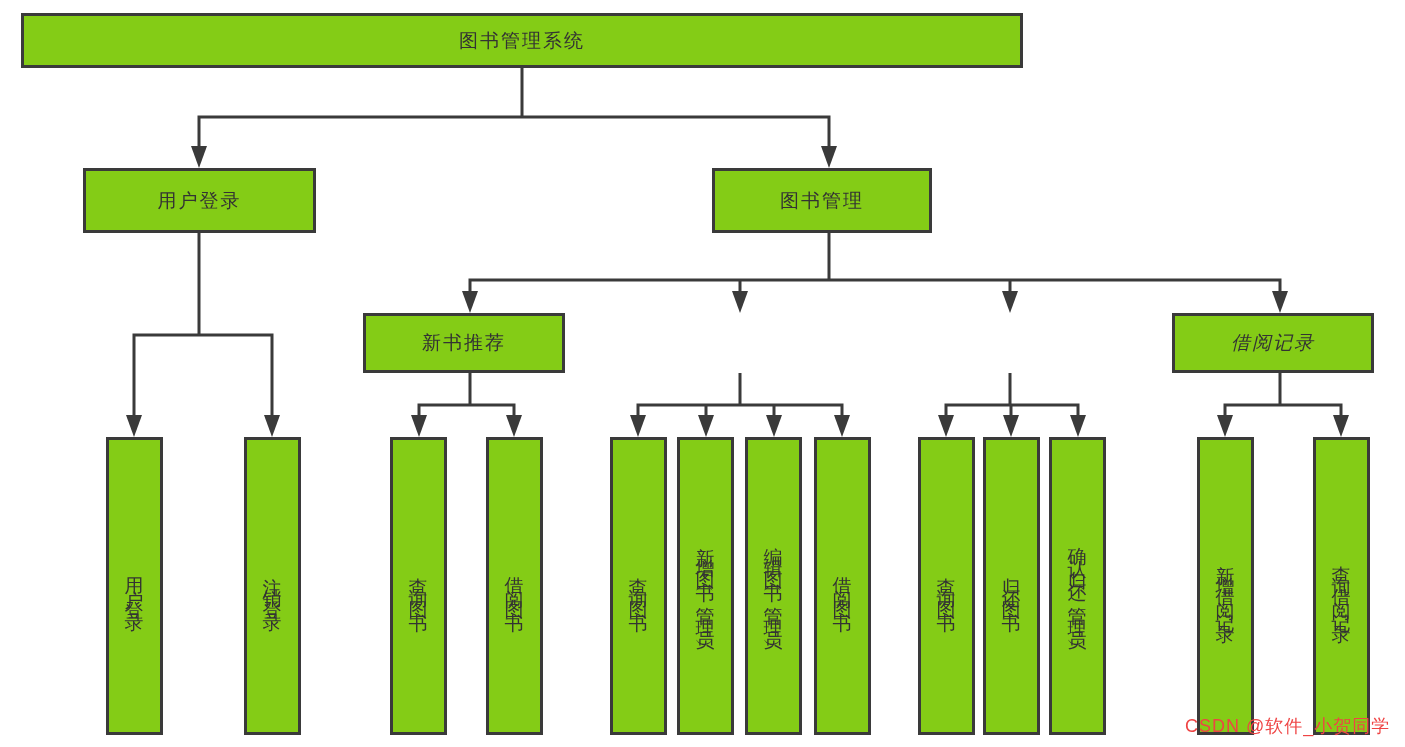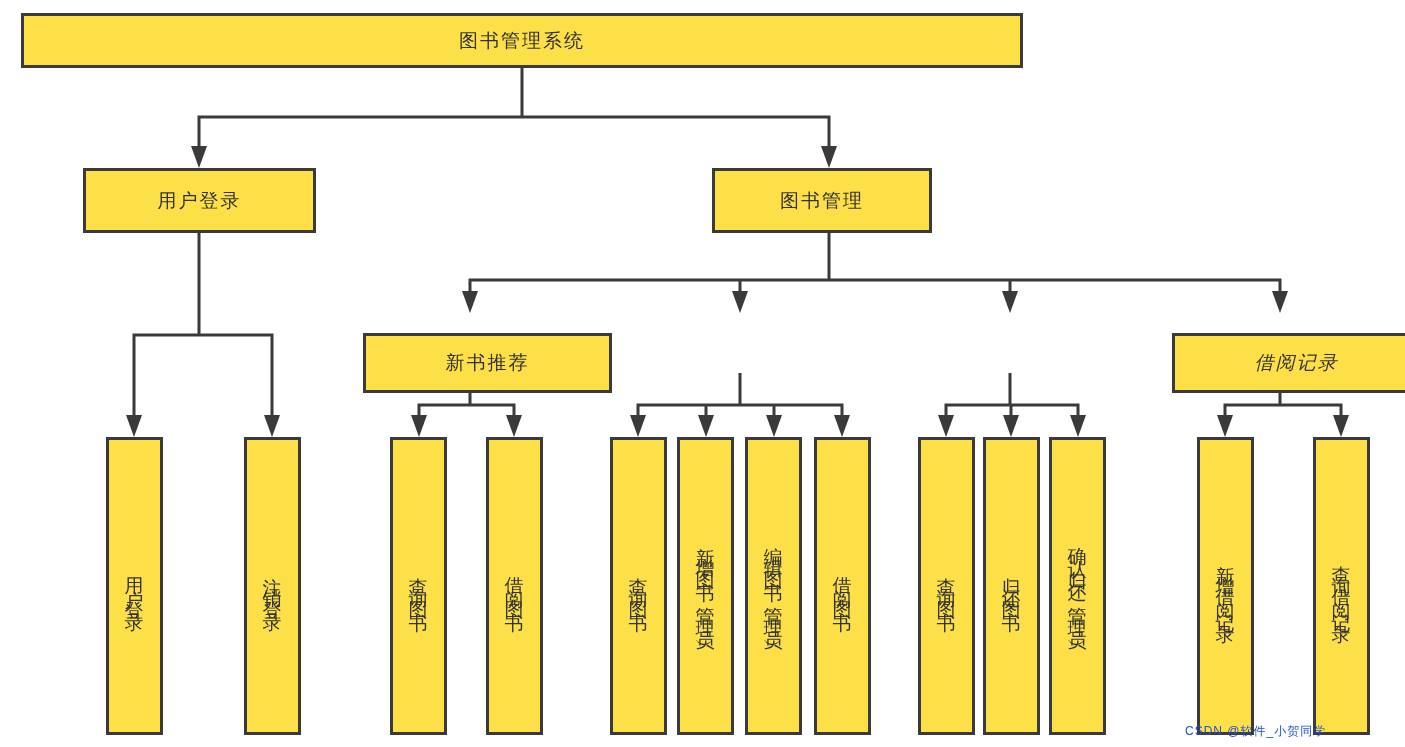--- a/index.html
+++ b/index.html
@@ -12,61 +12,60 @@
     overflow: hidden;
   }
   .wires {
     position: absolute;
     left: 0; top: 0;
     width: 1405px; height: 747px;
   }
   .box {
     position: absolute;
     box-sizing: border-box;
-    background: #fde047;
+    background: #84cc16;
     border: 3px solid #3a3a3a;
     display: flex;
     align-items: center;
     justify-content: center;
     color: #333333;
   }
   .h-label {
     font-size: 19px;
     letter-spacing: 2px;
     white-space: nowrap;
     color: #333333;
   }
   .root  { left: 21px;  top: 13px;  width: 1002px; height: 55px; }
   .lvl2-a { left: 83px;  top: 168px; width: 233px; height: 65px; }
   .lvl2-b { left: 712px; top: 168px; width: 220px; height: 65px; }
-  .lvl3 { top: 313px; width: 249px; height: 60px; margin-top: 20px; }
+  .lvl3 { top: 313px; width: 202px; height: 60px; }
   .sec1 { left: 363px; }
   .sec2 { left: 633px; }
   .sec3 { left: 903px; }
   .sec4 { left: 1172px; font-style: italic; }
   .leaf { top: 437px; width: 57px; height: 298px; }
   .v-label {
     writing-mode: vertical-lr;
     -webkit-writing-mode: vertical-lr;
     font-size: 19px;
     line-height: 1;
     letter-spacing: 12px;
     color: #333333;
     white-space: nowrap;
   }
   .watermark {
     position: absolute;
     left: 1185px;
     top: 714px;
-    font-size: 12px;
+    font-size: 18px;
     letter-spacing: 1px;
-    color: #1d4ed8;
+    color: #ef4444;
     white-space: nowrap;
     z-index: 5;
-    margin-top: 9px;
   }
 </style>
 </head>
 <body>
 
 <div class="stage">
 
   <svg class="wires" width="1405" height="747" viewBox="0 0 1405 747" stroke="#3a3a3a" stroke-width="3" fill="none">
 
     <g>

